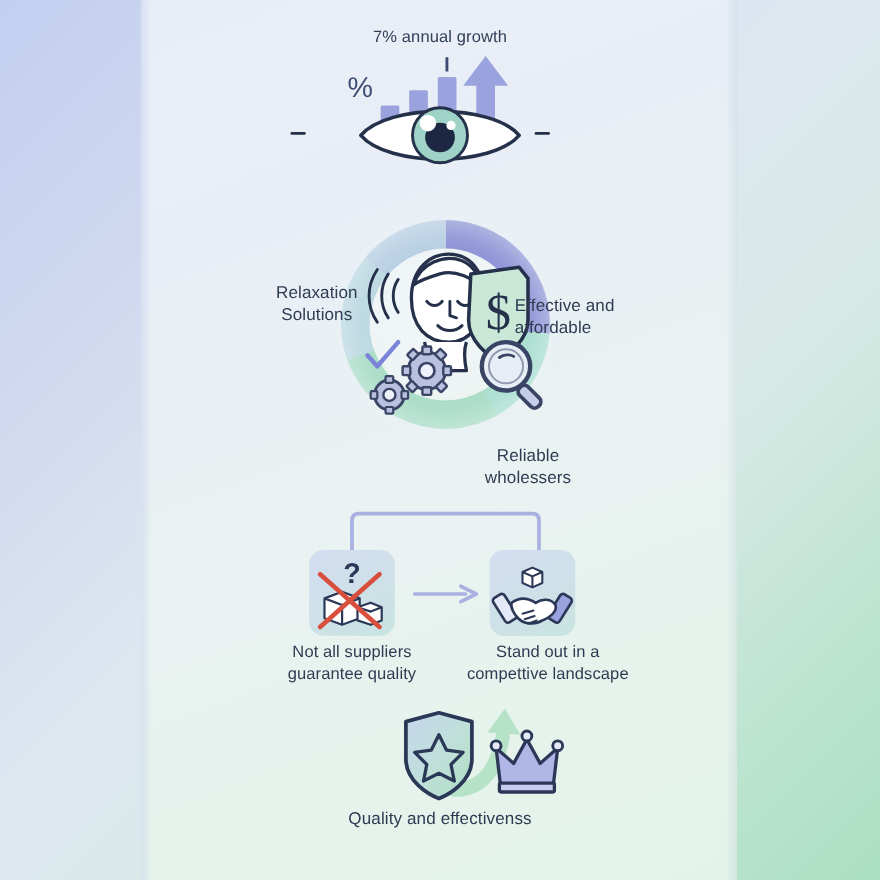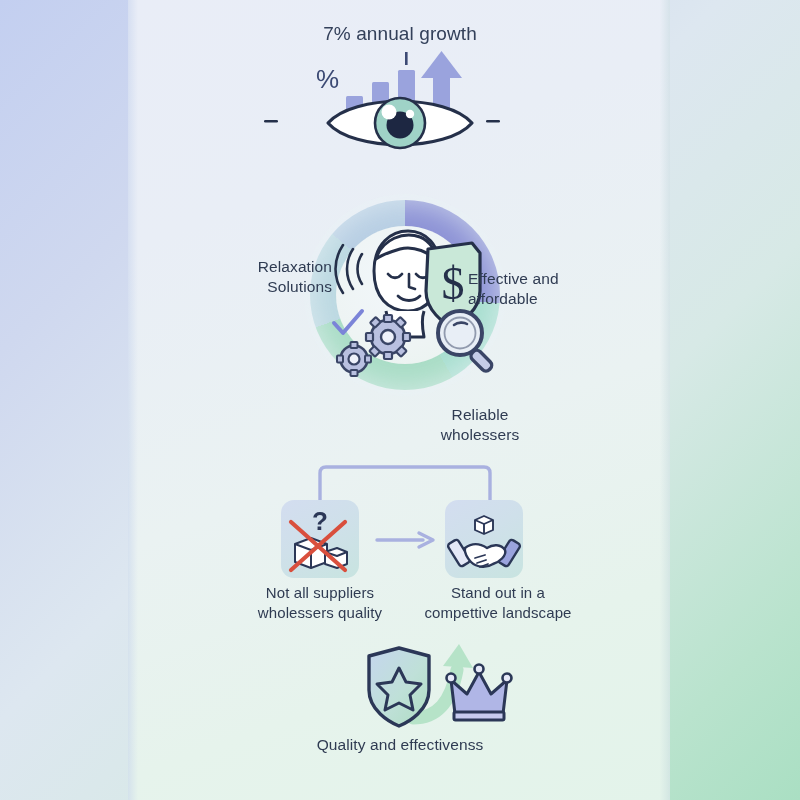--- a/index.html
+++ b/index.html
@@ -31,21 +31,21 @@
   
   .cap{
     position:absolute;text-align:center;color:#2f3b52;
     font-size:15.5px;line-height:20px;letter-spacing:.1px;
     white-space:pre-line;
   }
   .cap.sm{font-size:15px;line-height:19.5px;}
 
   
   #sec-growth{position:absolute;left:0;top:0;width:800px;height:200px;}
-  #growth-title{left:200px;top:24px;width:400px;font-size:19px;color:#33405a;}
+  #growth-title{left:200px;top:24px;width:400px;font-size:15px;color:#33405a;}
   #awareness-label{left:200px;top:165px;width:400px;}
 
   
   #sec-donut{position:absolute;left:0;top:195px;width:800px;height:250px;}
   #donut-wrap{position:absolute;left:310px;top:5px;width:190px;height:190px;}
   .donut-ring{
     position:absolute;inset:0;border-radius:50%;
     background:
       conic-gradient(from 0deg,
         #8d93d6 0deg, #8d93d6 95deg,
@@ -55,21 +55,21 @@
         #b8cfe4 310deg, #b8cfe4 360deg);
   }
   .donut-hole{
     position:absolute;left:26px;top:26px;width:138px;height:138px;border-radius:50%;
     background:radial-gradient(circle at 45% 38%,#f2f7fb 0%,#eef4f4 60%,#e9f3ee 100%);
   }
   .donut-soft{
     position:absolute;inset:-6px;border-radius:50%;
     box-shadow:0 0 26px 10px rgba(233,242,246,.55) inset;
   }
-  #lbl-relax{left:212px;top:62px;width:120px;text-align:right;}
+  #lbl-relax{left:228px;top:62px;width:120px;}
   #lbl-effective{left:468px;top:74px;width:130px;text-align:left;}
   #lbl-highq{left:240px;top:190px;width:180px;}
   #lbl-reliable{left:400px;top:190px;width:160px;margin-top:20px;}
 
   
   #sec-suppliers{position:absolute;left:0;top:455px;width:800px;height:175px;}
   .icon-box{
     position:absolute;width:78px;height:78px;border-radius:13px;
     background:linear-gradient(150deg,#d3ddf0 0%,#cfe0ea 45%,#c8e4e0 100%);
   }
@@ -241,21 +241,21 @@
                  C42 68 32 68 26 62 C22 58 19 52 20 48 Z" fill="#ffffff" stroke="#2b3757" stroke-width="2.4" stroke-linejoin="round"></path>
         <g stroke="#2b3757" stroke-width="1.8" stroke-linecap="round" fill="none">
           <path d="M30 58 L40 55"></path>
           <path d="M32 63 L41 60"></path>
           <path d="M35 67 L43 64"></path>
         </g>
       </svg>
     </div>
 
     <div class="cap sm" id="lbl-notall">Not all suppliers
-wholessers quality</div>
+guarantee quality</div>
     <div class="cap sm" id="lbl-standout">Stand out in a
 compettive landscape</div>
   </div>
 
   <div id="sec-quality">
 
     <svg style="position:absolute;left:355px;top:12px;" width="160" height="90" viewBox="0 0 160 90">
 
       <g>
         <path d="M58 76 C82 76 96 60 102 28" fill="none" stroke="#b6e3c8" stroke-width="13" stroke-linecap="round"></path>

